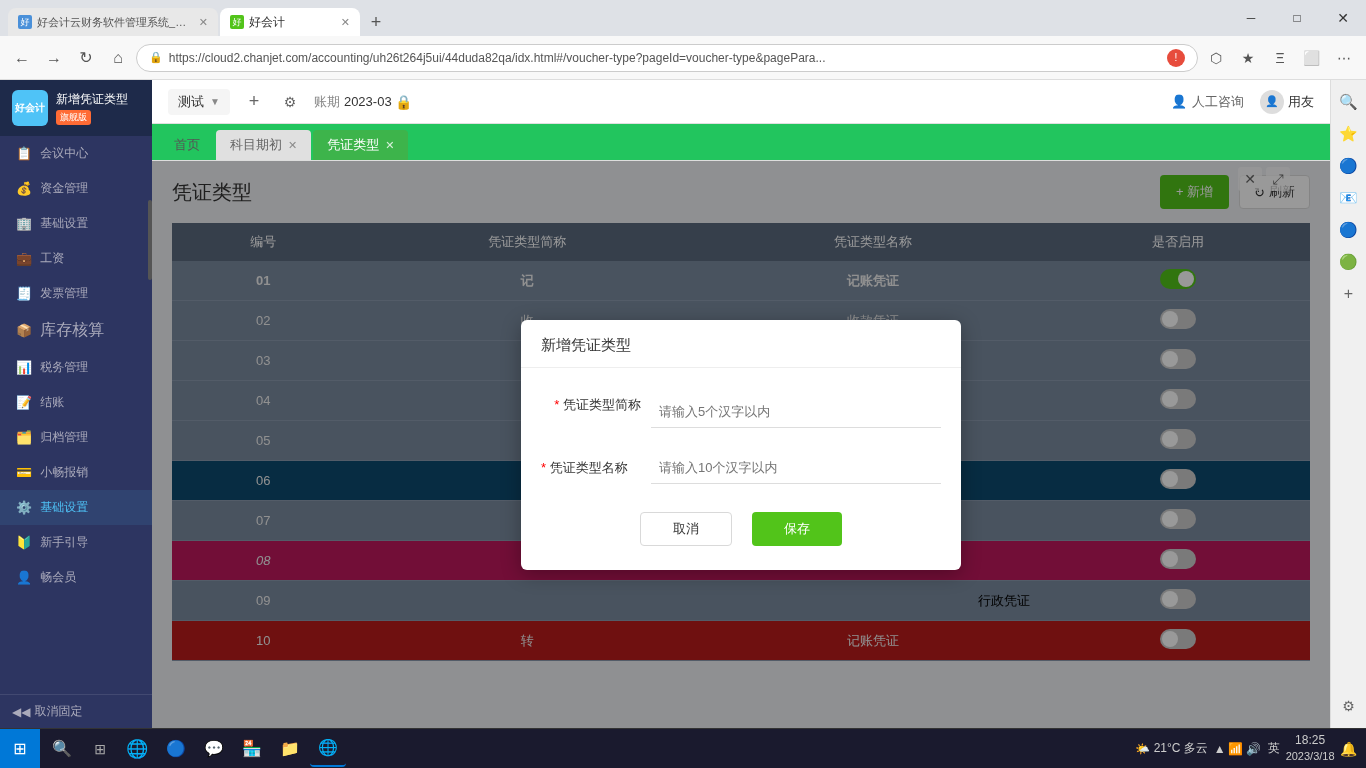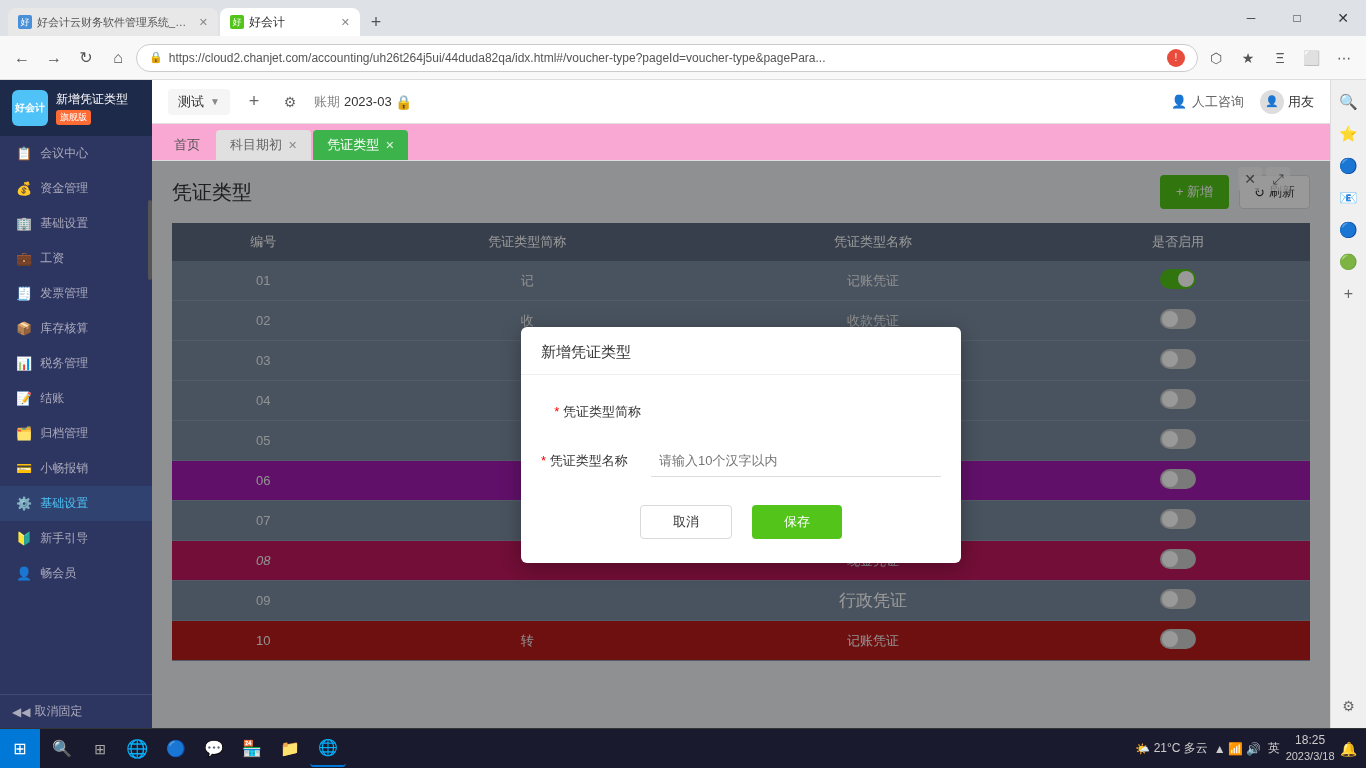--- a/index.html
+++ b/index.html
@@ -78,21 +78,21 @@
       <div style="display:flex;align-items:center;gap:8px;padding:9px 16px;color:#aab;font-size:13px;cursor:pointer;">
         <span style="font-size:13px;">💼</span>
         <span style="font-size:12px;">工资</span>
       </div>
       <div style="display:flex;align-items:center;gap:8px;padding:9px 16px;color:#aab;font-size:13px;cursor:pointer;">
         <span style="font-size:13px;">🧾</span>
         <span style="font-size:12px;">发票管理</span>
       </div>
       <div style="display:flex;align-items:center;gap:8px;padding:9px 16px;color:#aab;font-size:13px;cursor:pointer;">
         <span style="font-size:13px;">📦</span>
-        <span style="font-size:12px;">库存核算</span>
+        <span style="font-size:16px;">库存核算</span>
       </div>
       <div style="display:flex;align-items:center;gap:8px;padding:9px 16px;color:#aab;font-size:13px;cursor:pointer;">
         <span style="font-size:13px;">📊</span>
         <span style="font-size:12px;">税务管理</span>
       </div>
       <div style="display:flex;align-items:center;gap:8px;padding:9px 16px;color:#aab;font-size:13px;cursor:pointer;">
         <span style="font-size:13px;">📝</span>
         <span style="font-size:12px;">结账</span>
       </div>
       <div style="display:flex;align-items:center;gap:8px;padding:9px 16px;color:#aab;font-size:13px;cursor:pointer;">
@@ -142,21 +142,21 @@
           <span>👤</span>
           <span>人工咨询</span>
         </div>
         <div style="display:flex;align-items:center;gap:4px;cursor:pointer;">
           <span style="width:24px;height:24px;border-radius:50%;background:#ddd;display:flex;align-items:center;justify-content:center;font-size:11px;color:#666;">👤</span>
           <span style="font-size:13px;color:#333;">用友</span>
         </div>
       </div>
     </div>
 
-    <div style="background:#f9a8d4;display:flex;align-items:flex-end;border-bottom:1px solid #ddd;padding-top:6px;padding-left:8px;gap:2px;flex-shrink:0;">
+    <div style="background:#22c55e;display:flex;align-items:flex-end;border-bottom:1px solid #ddd;padding-top:6px;padding-left:8px;gap:2px;flex-shrink:0;">
       <div style="display:flex;align-items:center;padding:6px 14px;border-radius:4px 4px 0 0;font-size:13px;cursor:pointer;background:transparent;color:#555;">
         <span>首页</span>
       </div>
       <div style="display:flex;align-items:center;gap:6px;padding:6px 14px;border-radius:4px 4px 0 0;font-size:13px;cursor:pointer;background:#e0e0e0;color:#666;">
         <span>科目期初</span>
         <span style="font-size:11px;cursor:pointer;opacity:0.7;">✕</span>
       </div>
       <div style="display:flex;align-items:center;gap:6px;padding:6px 14px;border-radius:4px 4px 0 0;font-size:13px;cursor:pointer;background:#3db44b;color:#fff;">
         <span>凭证类型</span>
         <span style="font-size:11px;cursor:pointer;opacity:0.8;">✕</span>
@@ -184,21 +184,21 @@
       <table style="width:calc(100% - 40px);margin:0 20px;border-collapse:collapse;">
         <thead>
           <tr style="background:#5b6a7e;color:#fff;">
             <th style="padding:10px 16px;text-align:center;font-weight:normal;font-size:13px;">编号</th>
             <th style="padding:10px 16px;text-align:center;font-weight:normal;font-size:13px;">凭证类型简称</th>
             <th style="padding:10px 16px;text-align:center;font-weight:normal;font-size:13px;">凭证类型名称</th>
             <th style="padding:10px 16px;text-align:center;font-weight:normal;font-size:13px;">是否启用</th>
           </tr>
         </thead>
         <tbody id="table-body">
-        <tr style="background: rgb(122, 138, 158); border-bottom: 1px solid rgb(138, 154, 174); cursor: pointer;">
+        <tr style="background: rgb(122, 138, 158); border-bottom: 1px solid rgb(138, 154, 174); cursor: pointer; font-weight: bold;">
               <td style="padding: 8px 16px; text-align: center; font-size: 13px; color: rgb(240, 240, 240);">01</td>
               <td style="padding: 8px 16px; text-align: center; font-size: 13px; color: rgb(240, 240, 240);">记</td>
               <td style="padding: 8px 16px; text-align: center; font-size: 13px; color: rgb(240, 240, 240);">记账凭证</td>
               <td style="padding: 8px 16px; text-align: center;"><div style="width: 36px; height: 20px; border-radius: 10px; background: rgb(82, 196, 26); position: relative; cursor: pointer; display: inline-block;"><div style="width: 16px; height: 16px; background: rgb(255, 255, 255); border-radius: 50%; position: absolute; top: 2px; left: 18px; transition: left 0.2s;"></div></div></td>
             </tr>
             <tr style="background: rgb(122, 138, 158); border-bottom: 1px solid rgb(138, 154, 174); cursor: pointer;">
               <td style="padding: 8px 16px; text-align: center; font-size: 13px; color: rgb(240, 240, 240);">02</td>
               <td style="padding: 8px 16px; text-align: center; font-size: 13px; color: rgb(240, 240, 240);">收</td>
               <td style="padding: 8px 16px; text-align: center; font-size: 13px; color: rgb(240, 240, 240);">收款凭证</td>
               <td style="padding: 8px 16px; text-align: center;"><div style="width: 36px; height: 20px; border-radius: 10px; background: rgb(204, 204, 204); position: relative; cursor: pointer; display: inline-block;"><div style="width: 16px; height: 16px; background: rgb(255, 255, 255); border-radius: 50%; position: absolute; top: 2px; left: 2px; transition: left 0.2s;"></div></div></td>
@@ -214,42 +214,42 @@
               <td style="padding: 8px 16px; text-align: center; font-size: 13px; color: rgb(240, 240, 240);"></td>
               <td style="padding: 8px 16px; text-align: center; font-size: 13px; color: rgb(240, 240, 240);">收款凭证</td>
               <td style="padding: 8px 16px; text-align: center;"><div style="width: 36px; height: 20px; border-radius: 10px; background: rgb(204, 204, 204); position: relative; cursor: pointer; display: inline-block;"><div style="width: 16px; height: 16px; background: rgb(255, 255, 255); border-radius: 50%; position: absolute; top: 2px; left: 2px; transition: left 0.2s;"></div></div></td>
             </tr>
             <tr style="background: rgb(122, 138, 158); border-bottom: 1px solid rgb(138, 154, 174); cursor: pointer;">
               <td style="padding: 8px 16px; text-align: center; font-size: 13px; color: rgb(240, 240, 240);">05</td>
               <td style="padding: 8px 16px; text-align: center; font-size: 13px; color: rgb(240, 240, 240);"></td>
               <td style="padding: 8px 16px; text-align: center; font-size: 13px; color: rgb(240, 240, 240);">付款凭证</td>
               <td style="padding: 8px 16px; text-align: center;"><div style="width: 36px; height: 20px; border-radius: 10px; background: rgb(204, 204, 204); position: relative; cursor: pointer; display: inline-block;"><div style="width: 16px; height: 16px; background: rgb(255, 255, 255); border-radius: 50%; position: absolute; top: 2px; left: 2px; transition: left 0.2s;"></div></div></td>
             </tr>
-            <tr style="background: #a21caf; border-bottom: 1px solid rgb(138, 154, 174); cursor: pointer;">
+            <tr style="background: #0c4a6e; border-bottom: 1px solid rgb(138, 154, 174); cursor: pointer;">
               <td style="padding: 8px 16px; text-align: center; font-size: 13px; color: rgb(240, 240, 240);">06</td>
               <td style="padding: 8px 16px; text-align: center; font-size: 13px; color: rgb(240, 240, 240);"></td>
               <td style="padding: 8px 16px; text-align: center; font-size: 13px; color: rgb(240, 240, 240);">收款凭证</td>
               <td style="padding: 8px 16px; text-align: center;"><div style="width: 36px; height: 20px; border-radius: 10px; background: rgb(204, 204, 204); position: relative; cursor: pointer; display: inline-block;"><div style="width: 16px; height: 16px; background: rgb(255, 255, 255); border-radius: 50%; position: absolute; top: 2px; left: 2px; transition: left 0.2s;"></div></div></td>
             </tr>
             <tr style="background: rgb(122, 138, 158); border-bottom: 1px solid rgb(138, 154, 174); cursor: pointer;">
               <td style="padding: 8px 16px; text-align: center; font-size: 13px; color: rgb(240, 240, 240);">07</td>
               <td style="padding: 8px 16px; text-align: center; font-size: 13px; color: rgb(240, 240, 240);"></td>
               <td style="padding: 8px 16px; text-align: center; font-size: 13px; color: rgb(240, 240, 240);">付款凭证</td>
               <td style="padding: 8px 16px; text-align: center;"><div style="width: 36px; height: 20px; border-radius: 10px; background: rgb(204, 204, 204); position: relative; cursor: pointer; display: inline-block;"><div style="width: 16px; height: 16px; background: rgb(255, 255, 255); border-radius: 50%; position: absolute; top: 2px; left: 2px; transition: left 0.2s;"></div></div></td>
             </tr>
             <tr style="background: #be185d; border-bottom: 1px solid rgb(138, 154, 174); cursor: pointer; font-style: italic;">
               <td style="padding: 8px 16px; text-align: center; font-size: 13px; color: rgb(240, 240, 240);">08</td>
               <td style="padding: 8px 16px; text-align: center; font-size: 13px; color: rgb(240, 240, 240);"></td>
               <td style="padding: 8px 16px; text-align: center; font-size: 13px; color: rgb(240, 240, 240);">现金凭证</td>
               <td style="padding: 8px 16px; text-align: center;"><div style="width: 36px; height: 20px; border-radius: 10px; background: rgb(204, 204, 204); position: relative; cursor: pointer; display: inline-block;"><div style="width: 16px; height: 16px; background: rgb(255, 255, 255); border-radius: 50%; position: absolute; top: 2px; left: 2px; transition: left 0.2s;"></div></div></td>
             </tr>
             <tr style="background: rgb(122, 138, 158); border-bottom: 1px solid rgb(138, 154, 174); cursor: pointer;">
               <td style="padding: 8px 16px; text-align: center; font-size: 13px; color: rgb(240, 240, 240);">09</td>
               <td style="padding: 8px 16px; text-align: center; font-size: 13px; color: rgb(240, 240, 240);"></td>
-              <td style="padding: 8px 16px; text-align: center; font-size: 17px; color: #ffffff;">行政凭证</td>
+              <td style="padding: 8px 16px; text-align: right; font-size: 13px; color: #000000;">行政凭证</td>
               <td style="padding: 8px 16px; text-align: center;"><div style="width: 36px; height: 20px; border-radius: 10px; background: rgb(204, 204, 204); position: relative; cursor: pointer; display: inline-block;"><div style="width: 16px; height: 16px; background: rgb(255, 255, 255); border-radius: 50%; position: absolute; top: 2px; left: 2px; transition: left 0.2s;"></div></div></td>
             </tr>
             <tr style="background: #b91c1c; border-bottom: 1px solid rgb(138, 154, 174); cursor: pointer;">
               <td style="padding: 8px 16px; text-align: center; font-size: 13px; color: rgb(240, 240, 240);">10</td>
               <td style="padding: 8px 16px; text-align: center; font-size: 13px; color: rgb(240, 240, 240);">转</td>
               <td style="padding: 8px 16px; text-align: center; font-size: 13px; color: rgb(240, 240, 240);">记账凭证</td>
               <td style="padding: 8px 16px; text-align: center;"><div style="width: 36px; height: 20px; border-radius: 10px; background: rgb(204, 204, 204); position: relative; cursor: pointer; display: inline-block;"><div style="width: 16px; height: 16px; background: rgb(255, 255, 255); border-radius: 50%; position: absolute; top: 2px; left: 2px; transition: left 0.2s;"></div></div></td>
             </tr>
           </tbody>
       </table>
@@ -260,20 +260,21 @@
           <div style="padding:16px 20px 12px;border-bottom:1px solid #eee;font-size:15px;color:#333;font-weight:500;">
             <span>新增凭证类型</span>
           </div>
 
           <div style="padding:28px 20px 16px;">
             <div style="display:flex;align-items:flex-start;margin-bottom:24px;">
               <label style="width:110px;font-size:13px;color:#333;text-align:right;padding-right:10px;flex-shrink:0;">
                 <span style="color:#f00;">*</span>
                 <span>凭证类型简称</span>
               </label>
+              <input type="text" style="flex: 1 1 0%; height: 32px; border-top: none; border-right: none; border-left: none; border-image: initial; border-bottom: 1px solid rgb(221, 221, 221); padding: 0px 8px; font-size: 13px; outline: none; color: rgb(51, 51, 51); background: transparent;" placeholder="请输入5个汉字以内">
             </div>
             <div style="display:flex;align-items:center;">
               <label style="width:110px;font-size:13px;color:#333;text-align:left;padding-right:10px;flex-shrink:0;">
                 <span style="color:#f00;">*</span>
                 <span>凭证类型名称</span>
               </label>
               <input type="text" style="flex: 1 1 0%; height: 32px; border-top: none; border-right: none; border-left: none; border-image: initial; border-bottom: 1px solid rgb(221, 221, 221); padding: 0px 8px; font-size: 13px; outline: none; color: rgb(51, 51, 51); background: transparent;" placeholder="请输入10个汉字以内">
             </div>
           </div>
 

